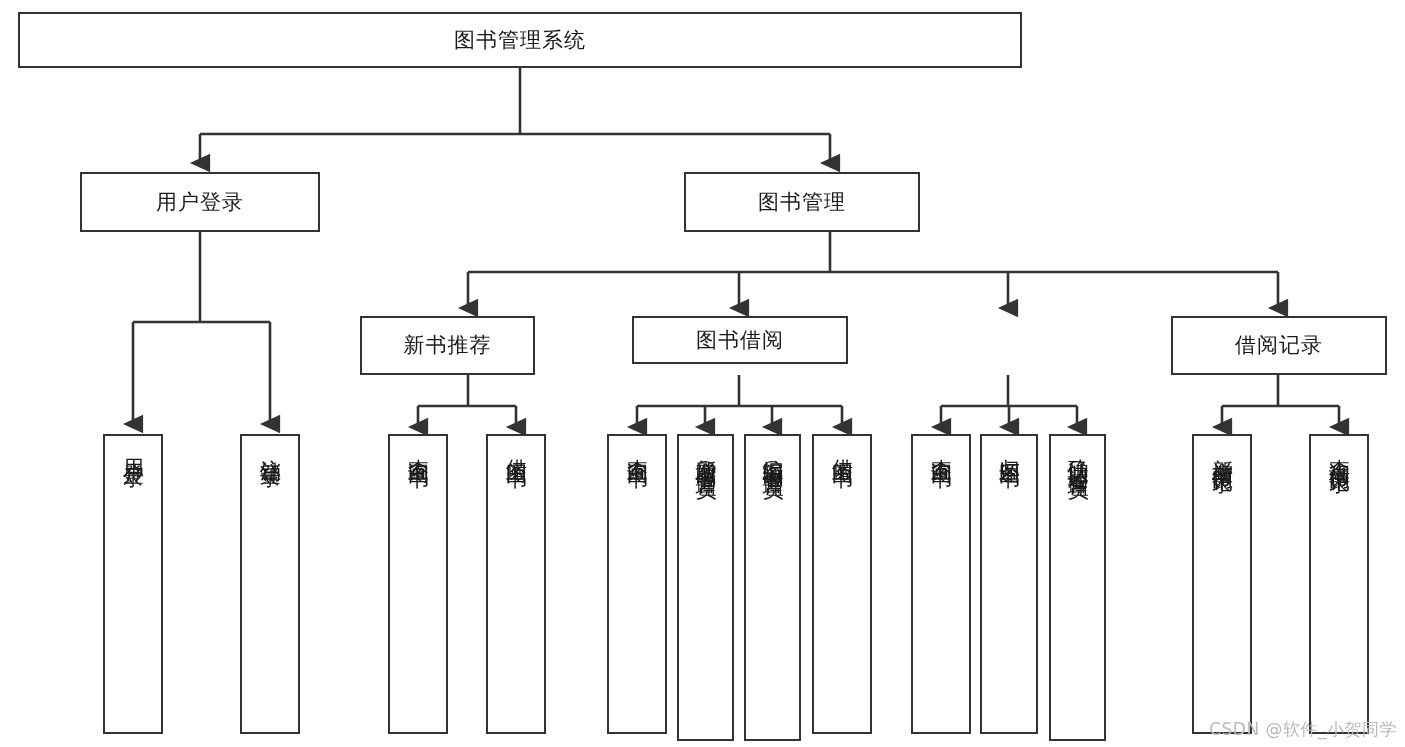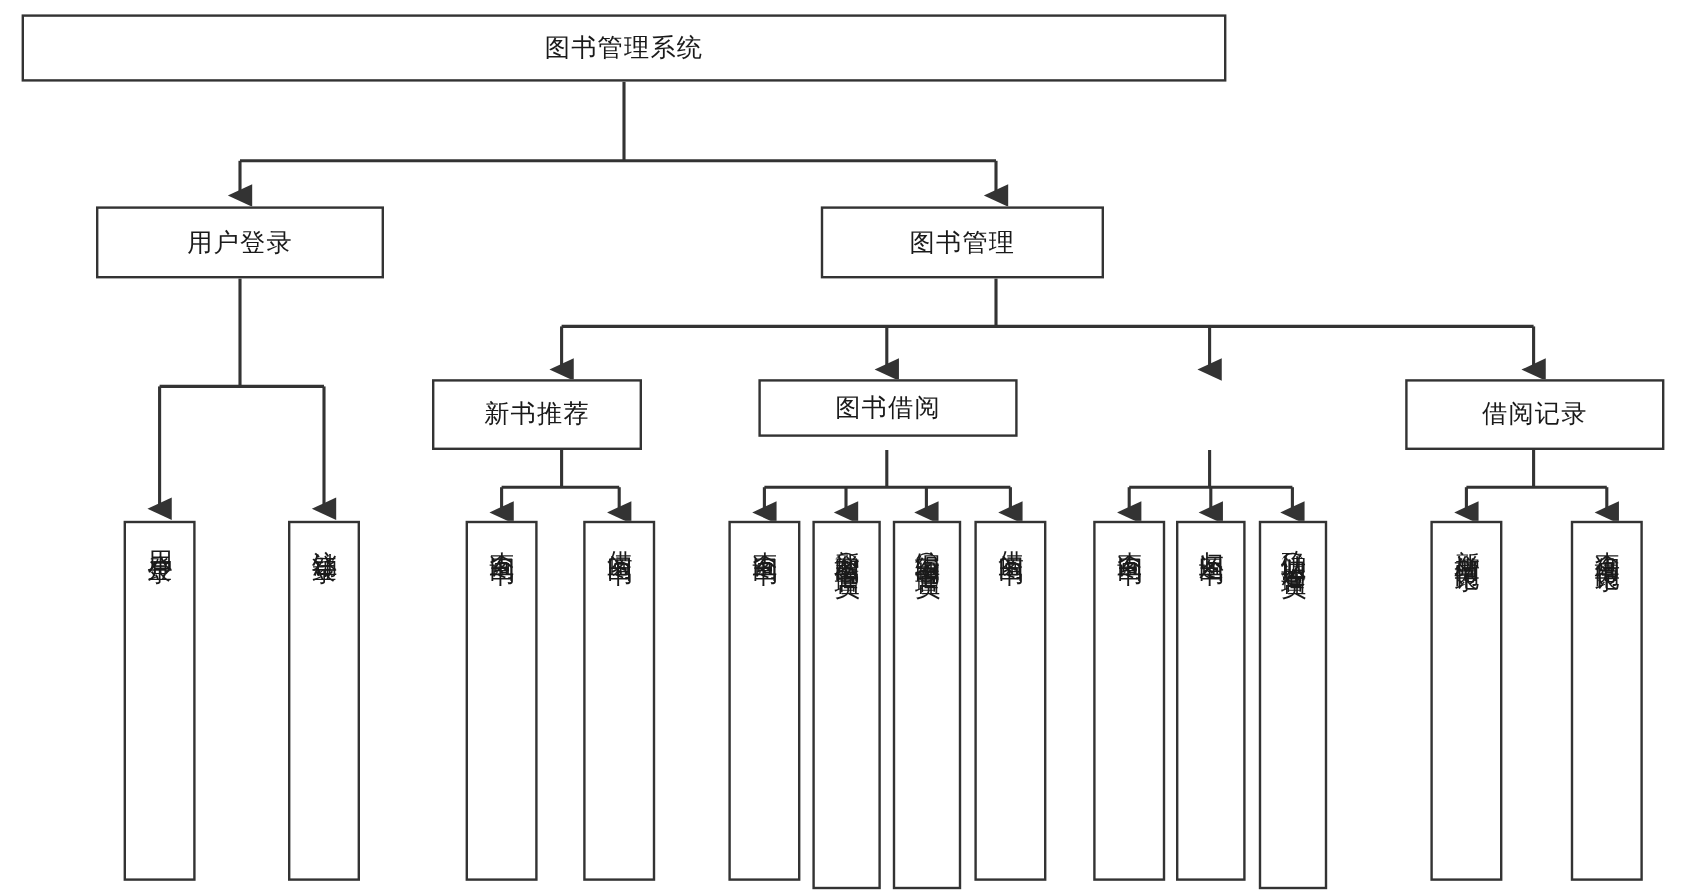--- a/index.html
+++ b/index.html
@@ -198,14 +198,15 @@
   </div>
 
   <div class="node vert" style="left:1192px; top:434px; width:60px; height:300px;">
     <span class="node-label">新增借阅记录</span>
   </div>
 
   <div class="node vert" style="left:1309px; top:434px; width:60px; height:300px;">
     <span class="node-label">查询借阅记录</span>
   </div>
 
+  <div class="watermark">CSDN @软件_小贺同学</div>
 
 </div>
 
 </body></html>

